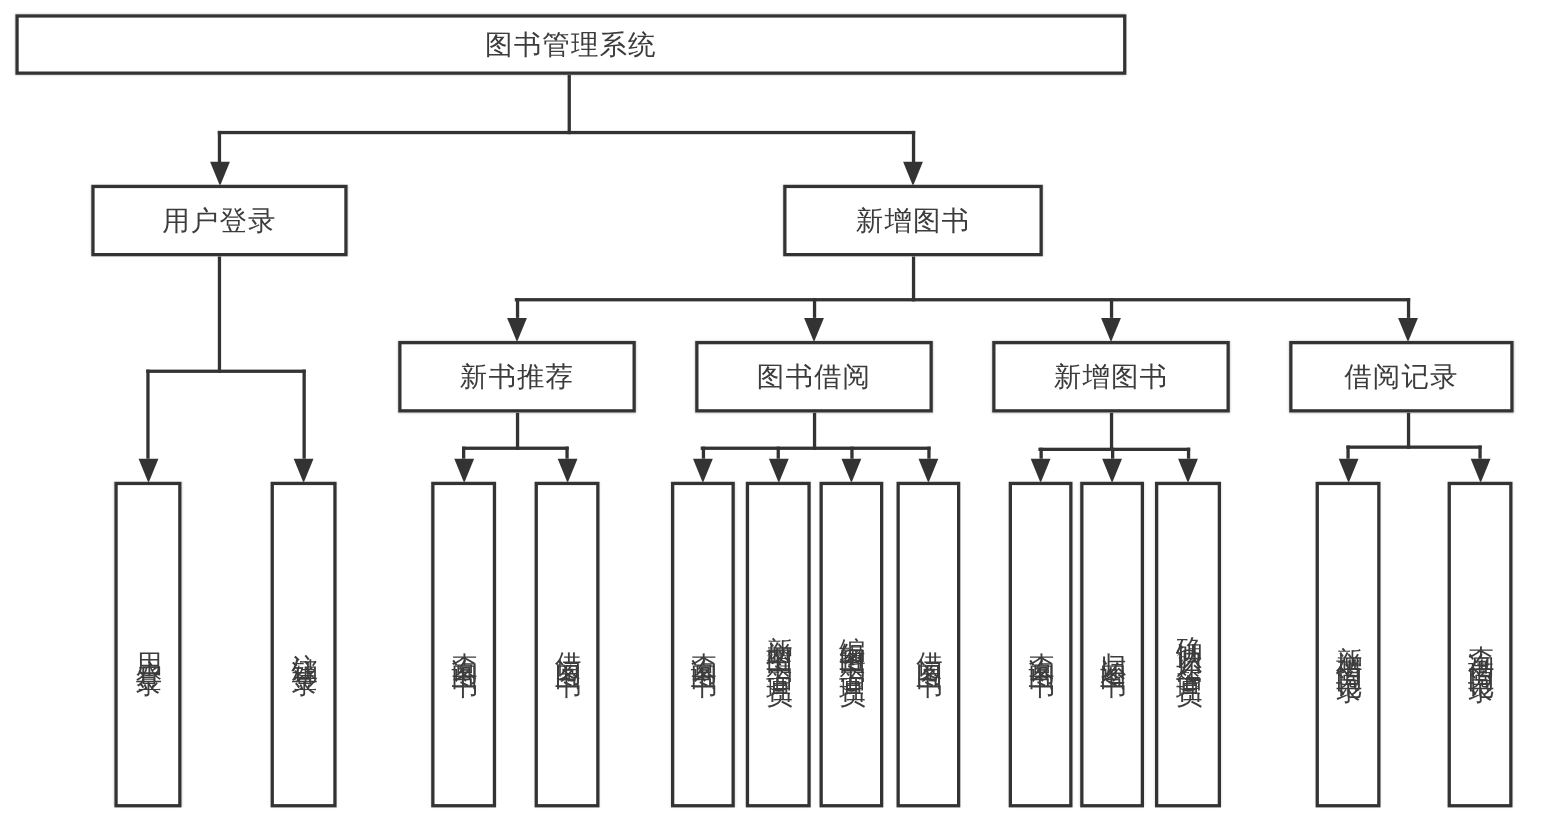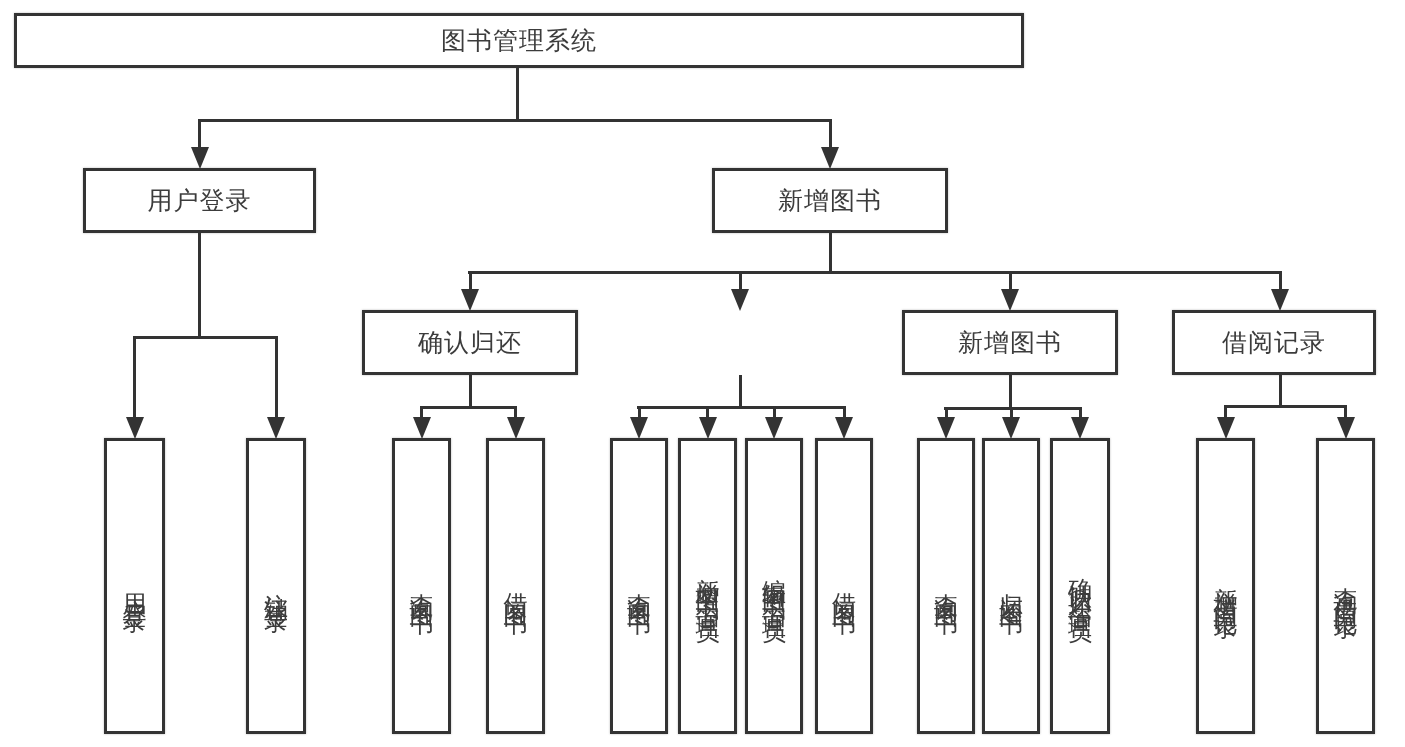--- a/index.html
+++ b/index.html
@@ -68,21 +68,22 @@
   <div class="hl" style="left:468px;top:271px;width:814px;"></div>
   <div class="vl" style="left:468.5px;top:271px;height:18px;"></div>
   <div class="ah" style="left:461px;top:289px;"></div>
   <div class="vl" style="left:738.5px;top:271px;height:18px;"></div>
   <div class="ah" style="left:731px;top:289px;"></div>
   <div class="vl" style="left:1008.5px;top:271px;height:18px;"></div>
   <div class="ah" style="left:1001px;top:289px;"></div>
   <div class="vl" style="left:1278.5px;top:271px;height:18px;"></div>
   <div class="ah" style="left:1271px;top:289px;"></div>
 
-  <div class="box" style="left:362px;top:310px;width:216px;height:65px;">确认归还</div>
+  <div class="box" style="left:362px;top:310px;width:216px;height:65px;">新书推荐</div>
+  <div class="box" style="left:632px;top:310px;width:216px;height:65px;">图书借阅</div>
   <div class="box" style="left:902px;top:310px;width:216px;height:65px;">新增图书</div>
   <div class="box" style="left:1172px;top:310px;width:204px;height:65px;font-family:Liberation Mono, monospace;">借阅记录</div>
 
   <div class="vl" style="left:468.5px;top:375px;height:34px;"></div>
   <div class="hl" style="left:420px;top:406px;width:97px;"></div>
   <div class="vl" style="left:420px;top:406px;height:11px;"></div>
   <div class="ah" style="left:412.5px;top:417px;"></div>
   <div class="vl" style="left:514px;top:406px;height:11px;"></div>
   <div class="ah" style="left:506.5px;top:417px;"></div>
 

